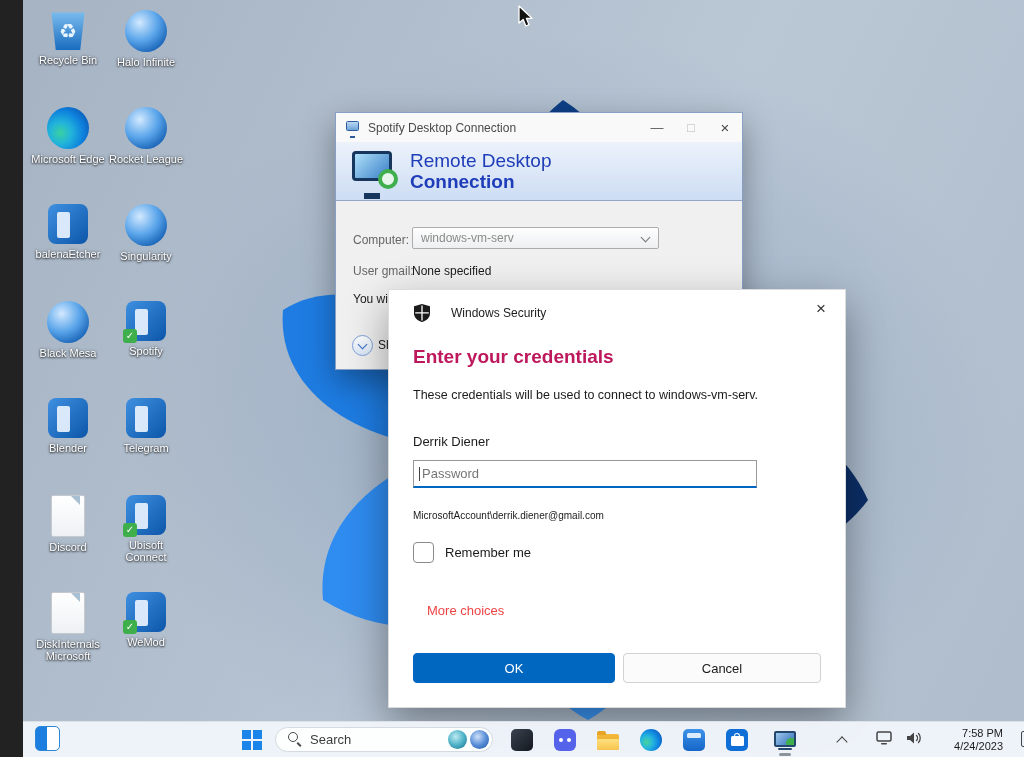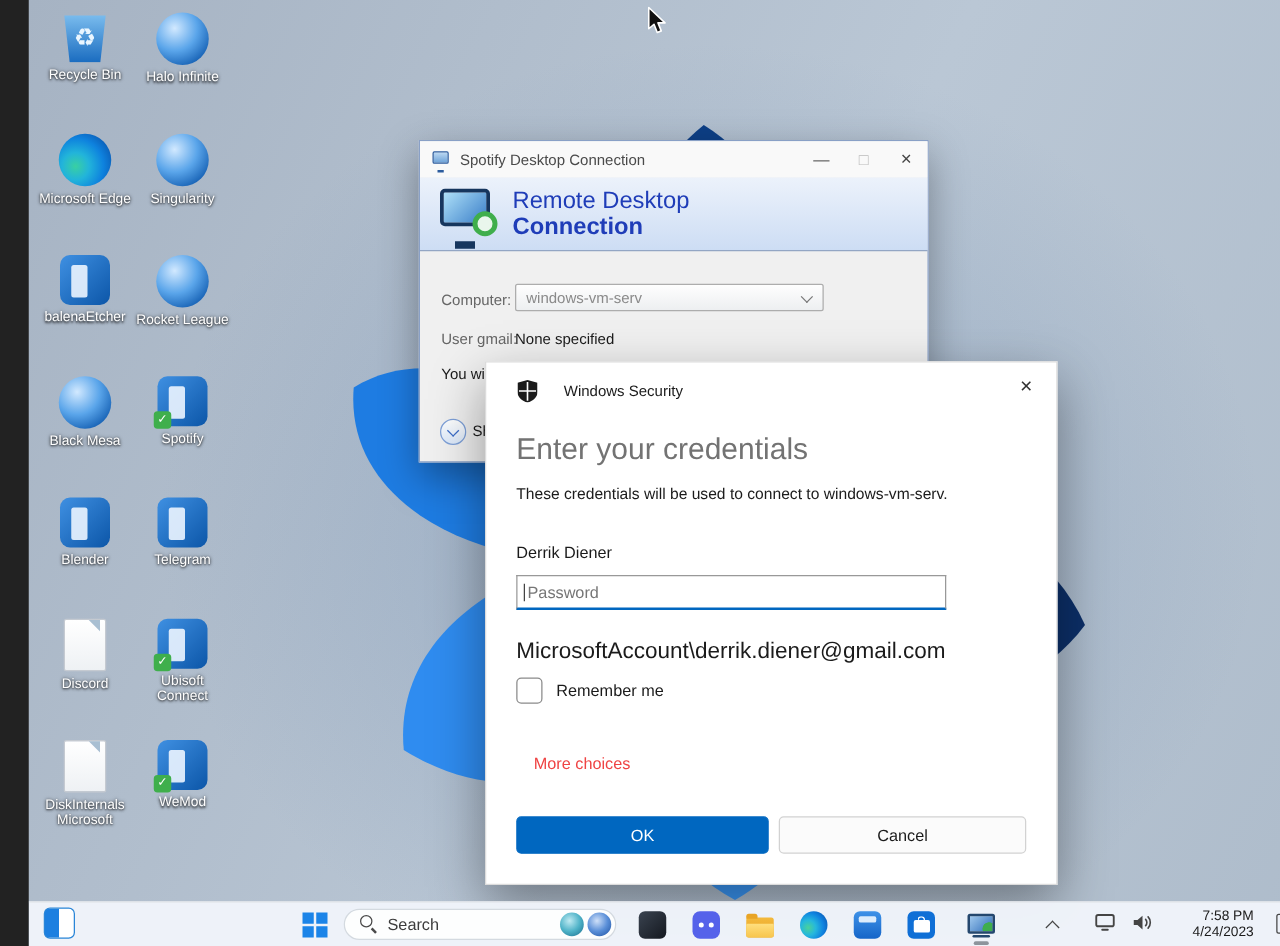--- a/index.html
+++ b/index.html
@@ -68,29 +68,29 @@
     border-bottom:1.6px solid #3a6cc8;transform:rotate(45deg);}
   .r-show{left:42px;top:225px;}
 
   
   .sec{position:absolute;left:365px;top:289px;width:456px;height:417px;z-index:20;background:#fff;
     border:1px solid #dcdcdc;box-shadow:0 16px 40px rgba(0,0,0,.38);}
   .sec-head{position:absolute;left:25px;top:14px;display:flex;align-items:center;}
   .sec-title{font-size:12px;color:#1b1b1b;margin-left:21px;}
   .sec-close{position:absolute;right:10px;top:5px;width:28px;height:28px;font-size:17px;color:#333;
     text-align:center;line-height:28px;cursor:default;}
-  .sec-h1{position:absolute;left:24px;top:56px;font-size:24px;font-weight:400;color:#737373;}
+  .sec-h1{position:absolute;left:24px;top:56px;font-size:19px;font-weight:700;color:#be185d;}
   .sec-desc{position:absolute;left:24px;top:98px;font-size:12.5px;color:#1b1b1b;}
   .sec-user{position:absolute;left:24px;top:144px;font-size:13px;color:#1b1b1b;}
   .sec-input{position:absolute;left:24px;top:170px;width:344px;height:28px;box-sizing:border-box;border:1px solid #999;
     border-bottom:2px solid #0067c0;border-radius:0;background:#fff;font-size:13px;padding:0 8px;color:#1b1b1b;outline:none;
     font-family:"Liberation Sans","DejaVu Sans",sans-serif;}
   .sec-input::placeholder{color:#767676;opacity:1;}
   .caret{position:absolute;left:30px;top:177px;width:1px;height:14px;background:#444;}
-  .sec-account{position:absolute;left:24px;top:220px;font-size:18px;color:#1b1b1b;}
+  .sec-account{position:absolute;left:24px;top:220px;font-size:10px;color:#1b1b1b;}
   .sec-remember{position:absolute;left:24px;top:252px;display:flex;align-items:center;}
   .cb{width:19px;height:19px;border:1px solid #8a8a8a;border-radius:4px;background:#fff;}
   .cb-label{margin-left:11px;font-size:13px;color:#1b1b1b;}
   .sec-more{position:absolute;left:38px;top:313px;font-size:13px;color:#ef4444;cursor:default;}
   .btn{position:absolute;top:363px;height:30px;font-size:13px;border-radius:4px;text-align:center;line-height:30px;cursor:default;box-sizing:border-box;}
   .btn-ok{left:24px;width:202px;background:#0067c0;border:1px solid #0067c0;color:#fff;}
   .btn-cancel{left:234px;width:198px;background:#fbfbfb;border:1px solid #d2d2d2;color:#1b1b1b;}
 
   
   .taskbar{position:absolute;left:0;bottom:0;width:1024px;height:35px;z-index:30;
@@ -202,25 +202,25 @@
     <div class="dicon">
       <div class="dg g-doc"></div>
       <div class="dlabel">DiskInternals Microsoft</div>
     </div>
     <div class="dicon">
       <div class="dg g-globe"></div>
       <div class="dlabel">Halo Infinite</div>
     </div>
     <div class="dicon">
       <div class="dg g-globe"></div>
+      <div class="dlabel">Rocket League</div>
+    </div>
+    <div class="dicon">
+      <div class="dg g-globe"></div>
       <div class="dlabel">Singularity</div>
-    </div>
-    <div class="dicon">
-      <div class="dg g-globe"></div>
-      <div class="dlabel">Rocket League</div>
     </div>
     <div class="dicon">
       <div class="dg g-appcheck"></div>
       <div class="dlabel">Spotify</div>
     </div>
     <div class="dicon">
       <div class="dg g-app"></div>
       <div class="dlabel">Telegram</div>
     </div>
     <div class="dicon">

